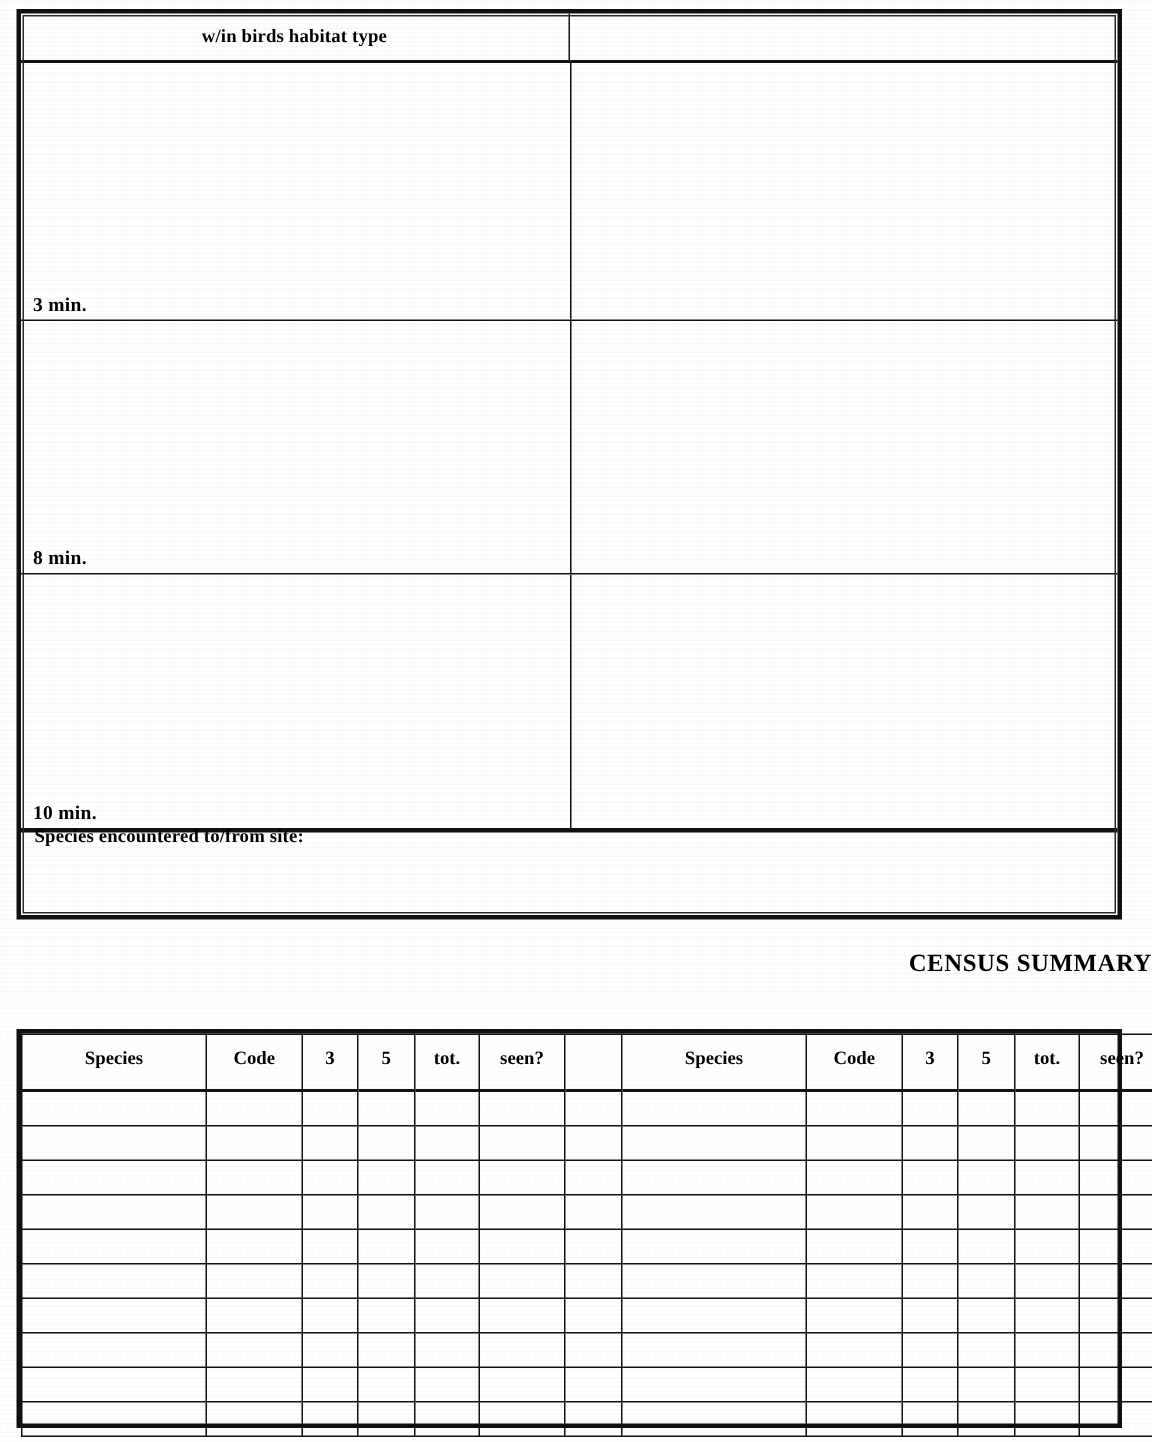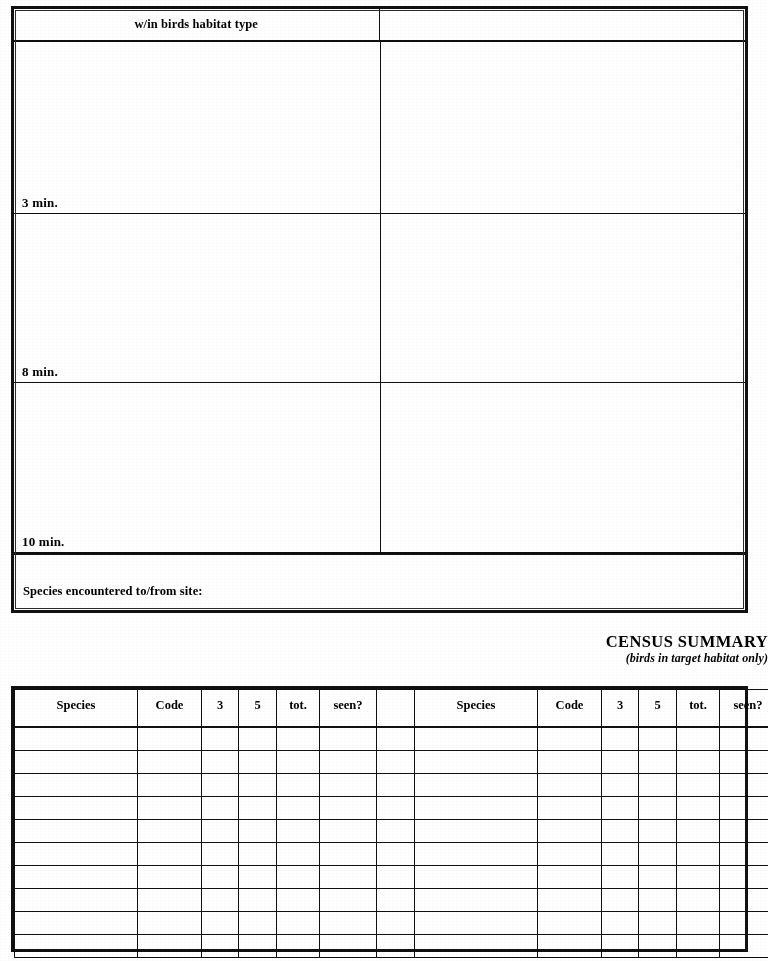--- a/index.html
+++ b/index.html
@@ -96,21 +96,21 @@
     bottom: 2px;
     font-size: 13px;
     font-weight: 700;
     letter-spacing: .2px;
     white-space: nowrap;
   }
 
   #species-enroute-section {
     position: absolute;
     left: 0;
-    top: 564px;
+    top: 530px;
     width: 100%;
     height: 63px;
     box-sizing: border-box;
   }
   #species-enroute-label {
     position: absolute;
     left: 9px;
     top: 11px;
     font-size: 12.5px;
     font-weight: 700;
@@ -210,21 +210,20 @@
   </div>
 
   <div id="species-enroute-section">
     <div id="species-enroute-label">Species encountered to/from site:</div>
   </div>
 
 </div>
 
 <div id="census-summary-heading">
   <div id="census-summary-title">CENSUS SUMMARY</div>
-  <div id="census-summary-subtitle">(birds in target habitat only)</div>
 </div>
 
 <div id="summary-table-wrap">
   <table id="summary-table">
     <thead>
       <tr>
           <th class="hdr-species">Species</th>
           <th class="hdr-code">Code</th>
           <th class="hdr-n3">3</th>
           <th class="hdr-n5">5</th>

